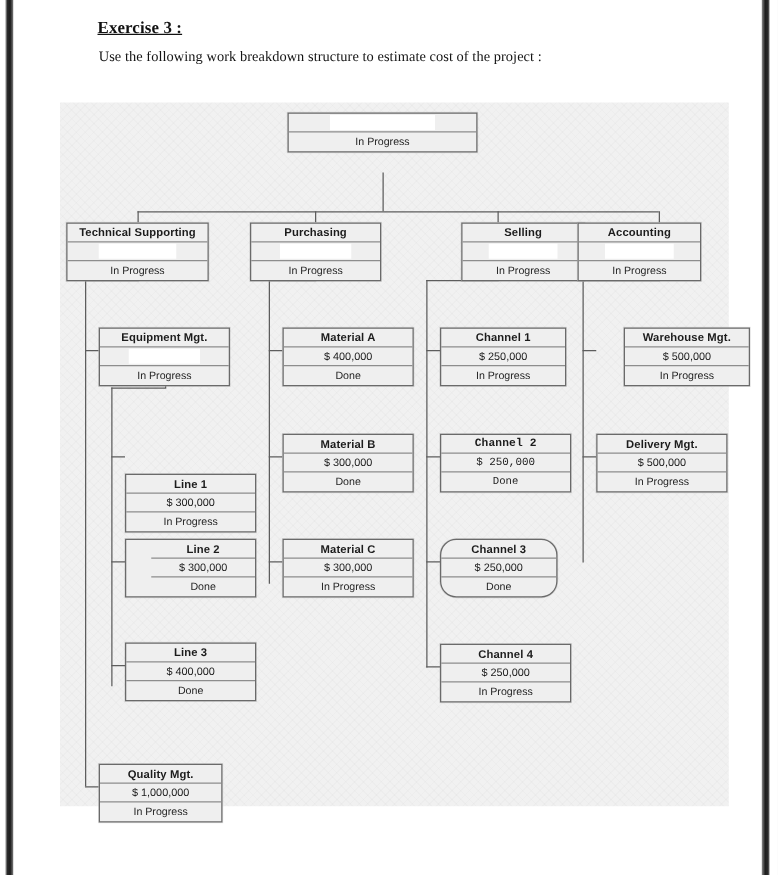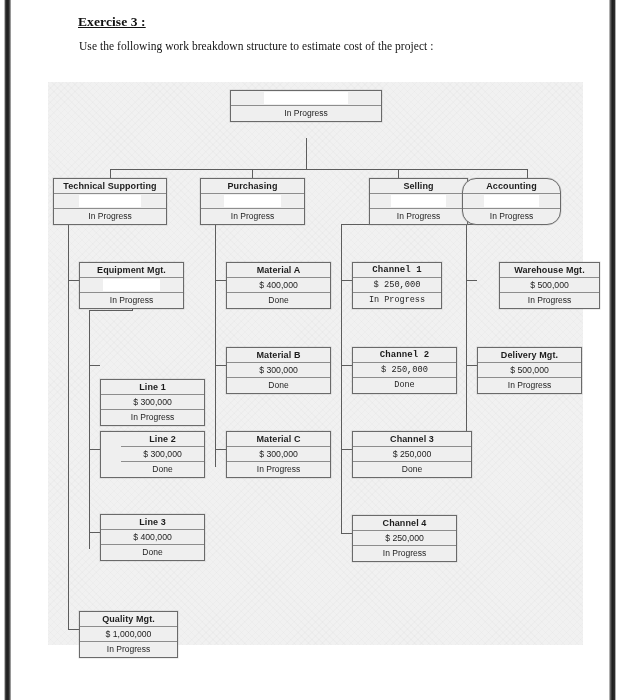--- a/index.html
+++ b/index.html
@@ -184,21 +184,21 @@
     <div class="row cost blank"></div>
     <div class="row status">In Progress</div>
   </div>
 
   <div class="node" style="left:288px; top:96px; width:99px;margin-left:33px;">
     <div class="row title">Selling</div>
     <div class="row cost blank"></div>
     <div class="row status">In Progress</div>
   </div>
 
-  <div class="node" style="left:414px; top:96px; width:99px;border-radius:14px;">
+  <div class="node" style="left:414px; top:96px; width:99px;">
     <div class="row title">Accounting</div>
     <div class="row cost blank"></div>
     <div class="row status">In Progress</div>
   </div>
 
   <div class="node" style="left:31px; top:180px; width:105px;">
     <div class="row title">Equipment Mgt.</div>
     <div class="row cost blank"></div>
     <div class="row status">In Progress</div>
   </div>
@@ -238,33 +238,33 @@
     <div class="row cost">$ 300,000</div>
     <div class="row status">Done</div>
   </div>
 
   <div class="node" style="left:178px; top:349px; width:105px;">
     <div class="row title">Material C</div>
     <div class="row cost">$ 300,000</div>
     <div class="row status">In Progress</div>
   </div>
 
-  <div class="node" style="left:304px; top:180px; width:90px;font-family:Liberation Mono, monospace;">
+  <div class="node" style="left:304px; top:180px; width:101px;">
     <div class="row title">Channel 1</div>
     <div class="row cost">$ 250,000</div>
     <div class="row status">In Progress</div>
   </div>
 
   <div class="node" style="left:304px; top:265px; width:105px;font-family:Liberation Mono, monospace;">
     <div class="row title">Channel 2</div>
     <div class="row cost">$ 250,000</div>
     <div class="row status">Done</div>
   </div>
 
-  <div class="node" style="left:304px; top:349px; width:120px;">
+  <div class="node" style="left:304px; top:349px; width:94px;border-radius:13px;">
     <div class="row title">Channel 3</div>
     <div class="row cost">$ 250,000</div>
     <div class="row status">Done</div>
   </div>
 
   <div class="node" style="left:304px; top:433px; width:105px;">
     <div class="row title">Channel 4</div>
     <div class="row cost">$ 250,000</div>
     <div class="row status">In Progress</div>
   </div>

